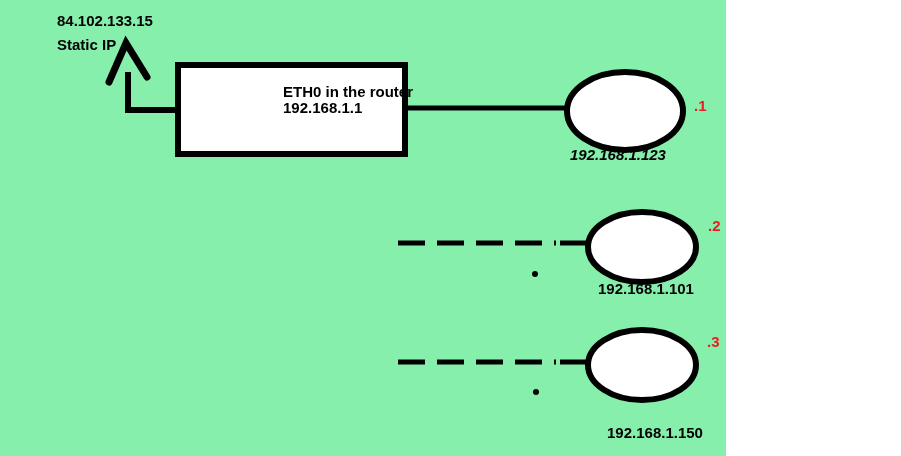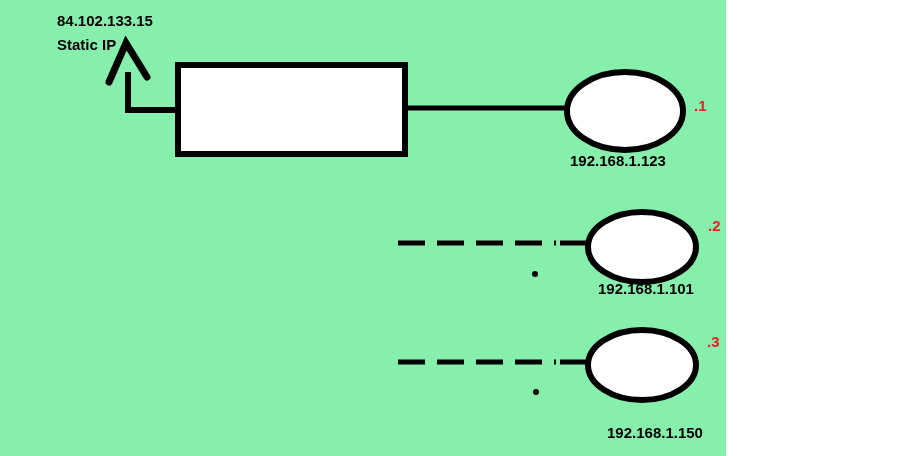--- a/index.html
+++ b/index.html
@@ -59,23 +59,27 @@
 
     <line x1="398" y1="362" x2="556" y2="362" stroke="#000000" stroke-width="5" stroke-dasharray="27 12"></line>
     <line x1="560" y1="362" x2="590" y2="362" stroke="#000000" stroke-width="5"></line>
     <ellipse cx="642" cy="365" rx="54" ry="35" fill="#ffffff" stroke="#000000" stroke-width="6"></ellipse>
     <circle cx="536" cy="392" r="3" fill="#000000"></circle>
   </svg>
 
   <div class="lbl" style="left:57px; top:13px;">84.102.133.15</div>
   <div class="lbl" style="left:57px; top:37px;">Static IP</div>
 
+  <div class="lbl router-text" style="left:283px; top:84px;">
+    <div>ETH0 in the router</div>
+    <div>192.168.1.1</div>
+  </div>
 
   <div class="lbl red" style="left:694px; top:98px;">.1</div>
-  <div class="lbl" style="left:570px; top:153px;">192.168.1.123</div>
+  <div class="lbl" style="left:570px; top:147px;font-style:italic;">192.168.1.123</div>
 
   <div class="lbl red" style="left:708px; top:218px;">.2</div>
   <div class="lbl" style="left:598px; top:281px;">192.168.1.101</div>
 
   <div class="lbl red" style="left:707px; top:334px;">.3</div>
   <div class="lbl" style="left:607px; top:425px;">192.168.1.150</div>
 
 </div>
 
 </body></html>

